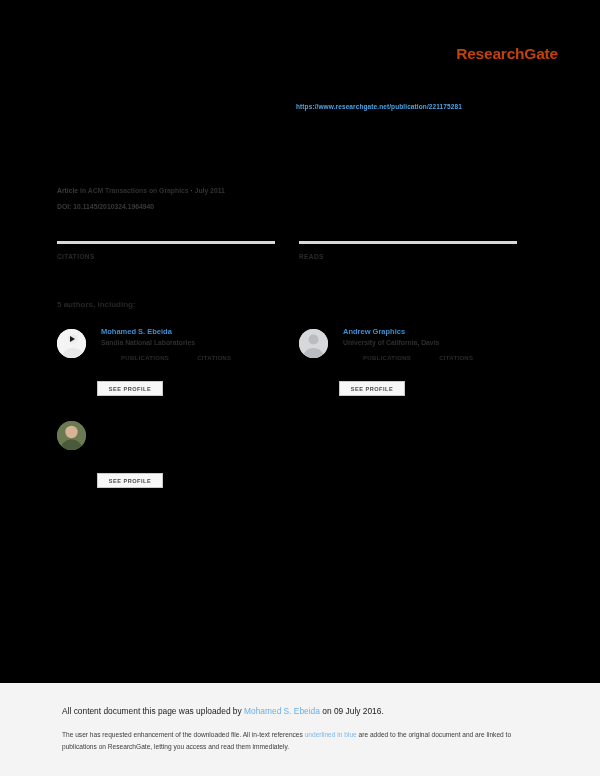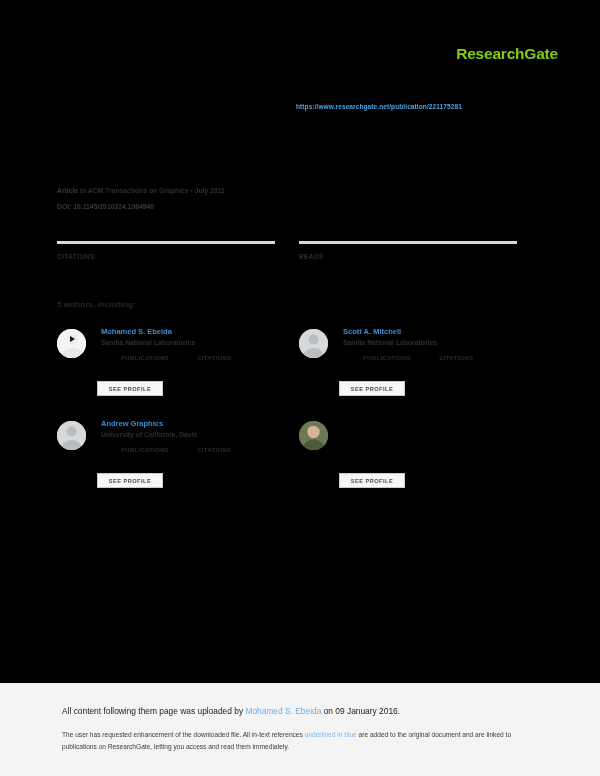--- a/index.html
+++ b/index.html
@@ -26,21 +26,21 @@
     box-sizing: border-box;
   }
 
   .rg-logo {
     position: absolute;
     right: 42px;
     top: 45px;
     font-size: 15.5px;
     font-weight: bold;
     letter-spacing: -0.2px;
-    color: #84cc16;
+    color: #c2410c;
     white-space: nowrap;
   }
 
   .pub-url {
     position: absolute;
     left: 296px;
     top: 103px;
     font-size: 6.5px;
     font-weight: bold;
     color: #4ba3e3;
@@ -279,38 +279,20 @@
         <div class="author-name">Mohamed S. Ebeida</div>
         <div class="author-affil">Sandia National Laboratories</div>
         <div class="author-metrics">
           <span class="metric-label">PUBLICATIONS</span>
           <span class="metric-label">CITATIONS</span>
         </div>
       </div>
       <div class="see-profile">SEE PROFILE</div>
     </div>
 
-    <div class="author">
-      <div class="avatar">
-        <svg width="29" height="29" viewBox="0 0 29 29">
-          <rect width="29" height="29" fill="#d6d8da"></rect>
-          <circle cx="14.5" cy="10.5" r="5" fill="#b9bcc0"></circle>
-          <path d="M4 29c0-6 4.7-10 10.5-10S25 23 25 29z" fill="#b9bcc0"></path>
-        </svg>
-      </div>
-      <div class="author-body">
-        <div class="author-name">Scott A. Mitchell</div>
-        <div class="author-affil">Sandia National Laboratories</div>
-        <div class="author-metrics">
-          <span class="metric-label">PUBLICATIONS</span>
-          <span class="metric-label">CITATIONS</span>
-        </div>
-      </div>
-      <div class="see-profile">SEE PROFILE</div>
-    </div>
 
     <div class="author">
       <div class="avatar">
         <svg width="29" height="29" viewBox="0 0 29 29">
           <rect width="29" height="29" fill="#d6d8da"></rect>
           <circle cx="14.5" cy="10.5" r="5" fill="#b9bcc0"></circle>
           <path d="M4 29c0-6 4.7-10 10.5-10S25 23 25 29z" fill="#b9bcc0"></path>
         </svg>
       </div>
       <div class="author-body">
@@ -334,18 +316,18 @@
         </svg>
       </div>
       <div class="see-profile">SEE PROFILE</div>
     </div>
 
   </div>
 </div>
 
 <div class="footer">
   <div class="footer-upload">
-    <span>All content following them page was uploaded by </span><span class="link">Mohamed S. Ebeida</span><span> on 09 January 2016.</span>
+    <span>All content document this page was uploaded by </span><span class="link">Mohamed S. Ebeida</span><span> on 09 July 2016.</span>
   </div>
   <div class="footer-note">
     <span>The user has requested enhancement of the downloaded file. All in-text references </span><span class="link-blue">underlined in blue</span><span> are added to the original document and are linked to publications on ResearchGate, letting you access and read them immediately.</span>
   </div>
 </div>
 
 </body></html>

